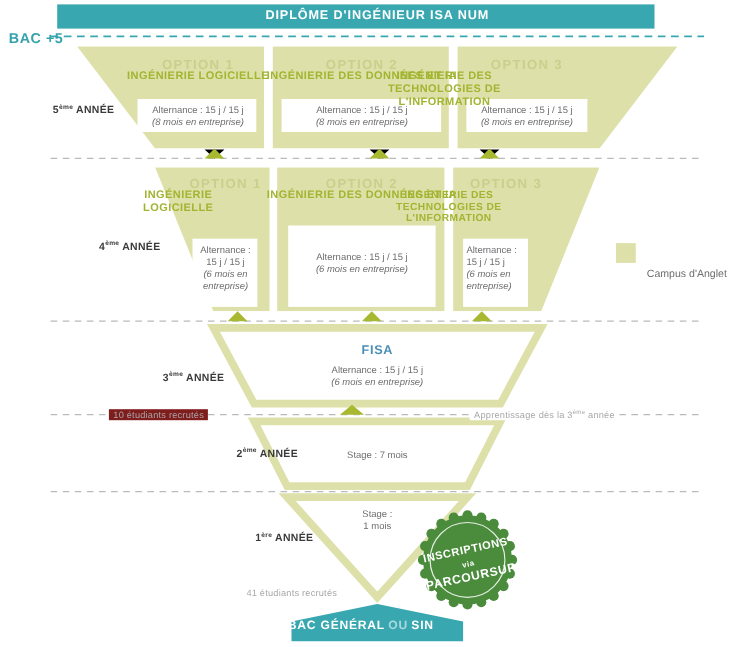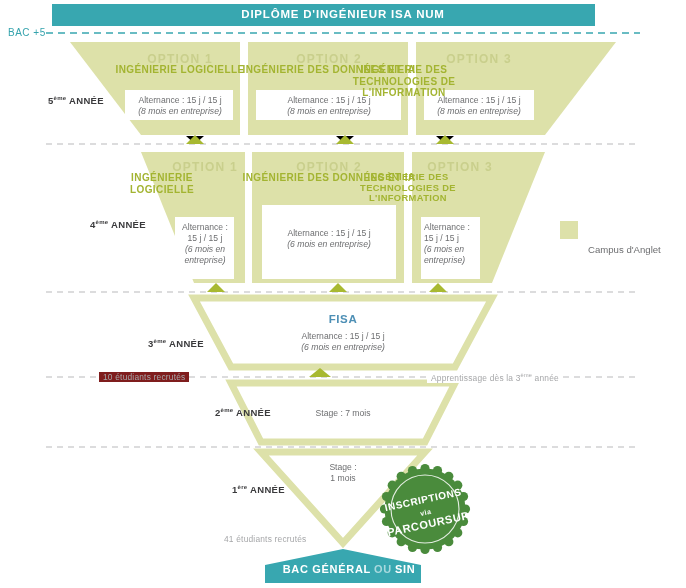--- a/index.html
+++ b/index.html
@@ -16,21 +16,21 @@
 
   
   .lbl{position:absolute;white-space:nowrap;}
   .center{transform:translateX(-50%);text-align:center;}
 
   .banner-title{
     font-size:11.5px;letter-spacing:.8px;color:#ffffff;
     font-weight:bold;font-stretch:condensed;
   }
   .bac5{
-    font-size:10px;font-weight:normal;color:#35a3ad;letter-spacing:.5px;
+    font-size:13px;font-weight:bold;color:#35a3ad;letter-spacing:.5px;
   }
   .year-lbl{
     font-size:9.5px;font-weight:bold;color:#3a3a3c;letter-spacing:.3px;
   }
   .year-lbl sup{font-size:6px;}
   .opt-kicker{
     font-size:12px;color:#c9cf8c;letter-spacing:1.2px;font-weight:bold;
   }
   .opt-title{
     font-size:10px;color:#a3b431;letter-spacing:.4px;font-weight:bold;line-height:11.5px;
@@ -227,15 +227,15 @@
   <div class="lbl year-lbl" style="left:215px;top:407px;">2<sup>ème</sup> ANNÉE</div>
   <div class="lbl note center" style="left:343px;top:408px;">Stage : 7 mois</div>
 
   <div class="lbl year-lbl" style="left:232px;top:484px;">1<sup>ère</sup> ANNÉE</div>
   <div class="lbl note center" style="left:343px;top:462px;">
     <div>Stage :</div>
     <div>1 mois</div>
   </div>
   <div class="lbl muted" style="left:224px;top:534px;">41 étudiants recrutés</div>
 
-  <div class="lbl bacbanner-txt center" style="left:349px;top:563px;"><span>BAC GÉNÉRAL</span><span class="dim" style="margin:0 3px;">OU</span><span>SIN</span></div>
+  <div class="lbl bacbanner-txt center" style="left:328px;top:563px;"><span>BAC GÉNÉRAL</span><span class="dim" style="margin:0 3px;">OU</span><span>SIN</span></div>
 
 </div>
 
 </body></html>

